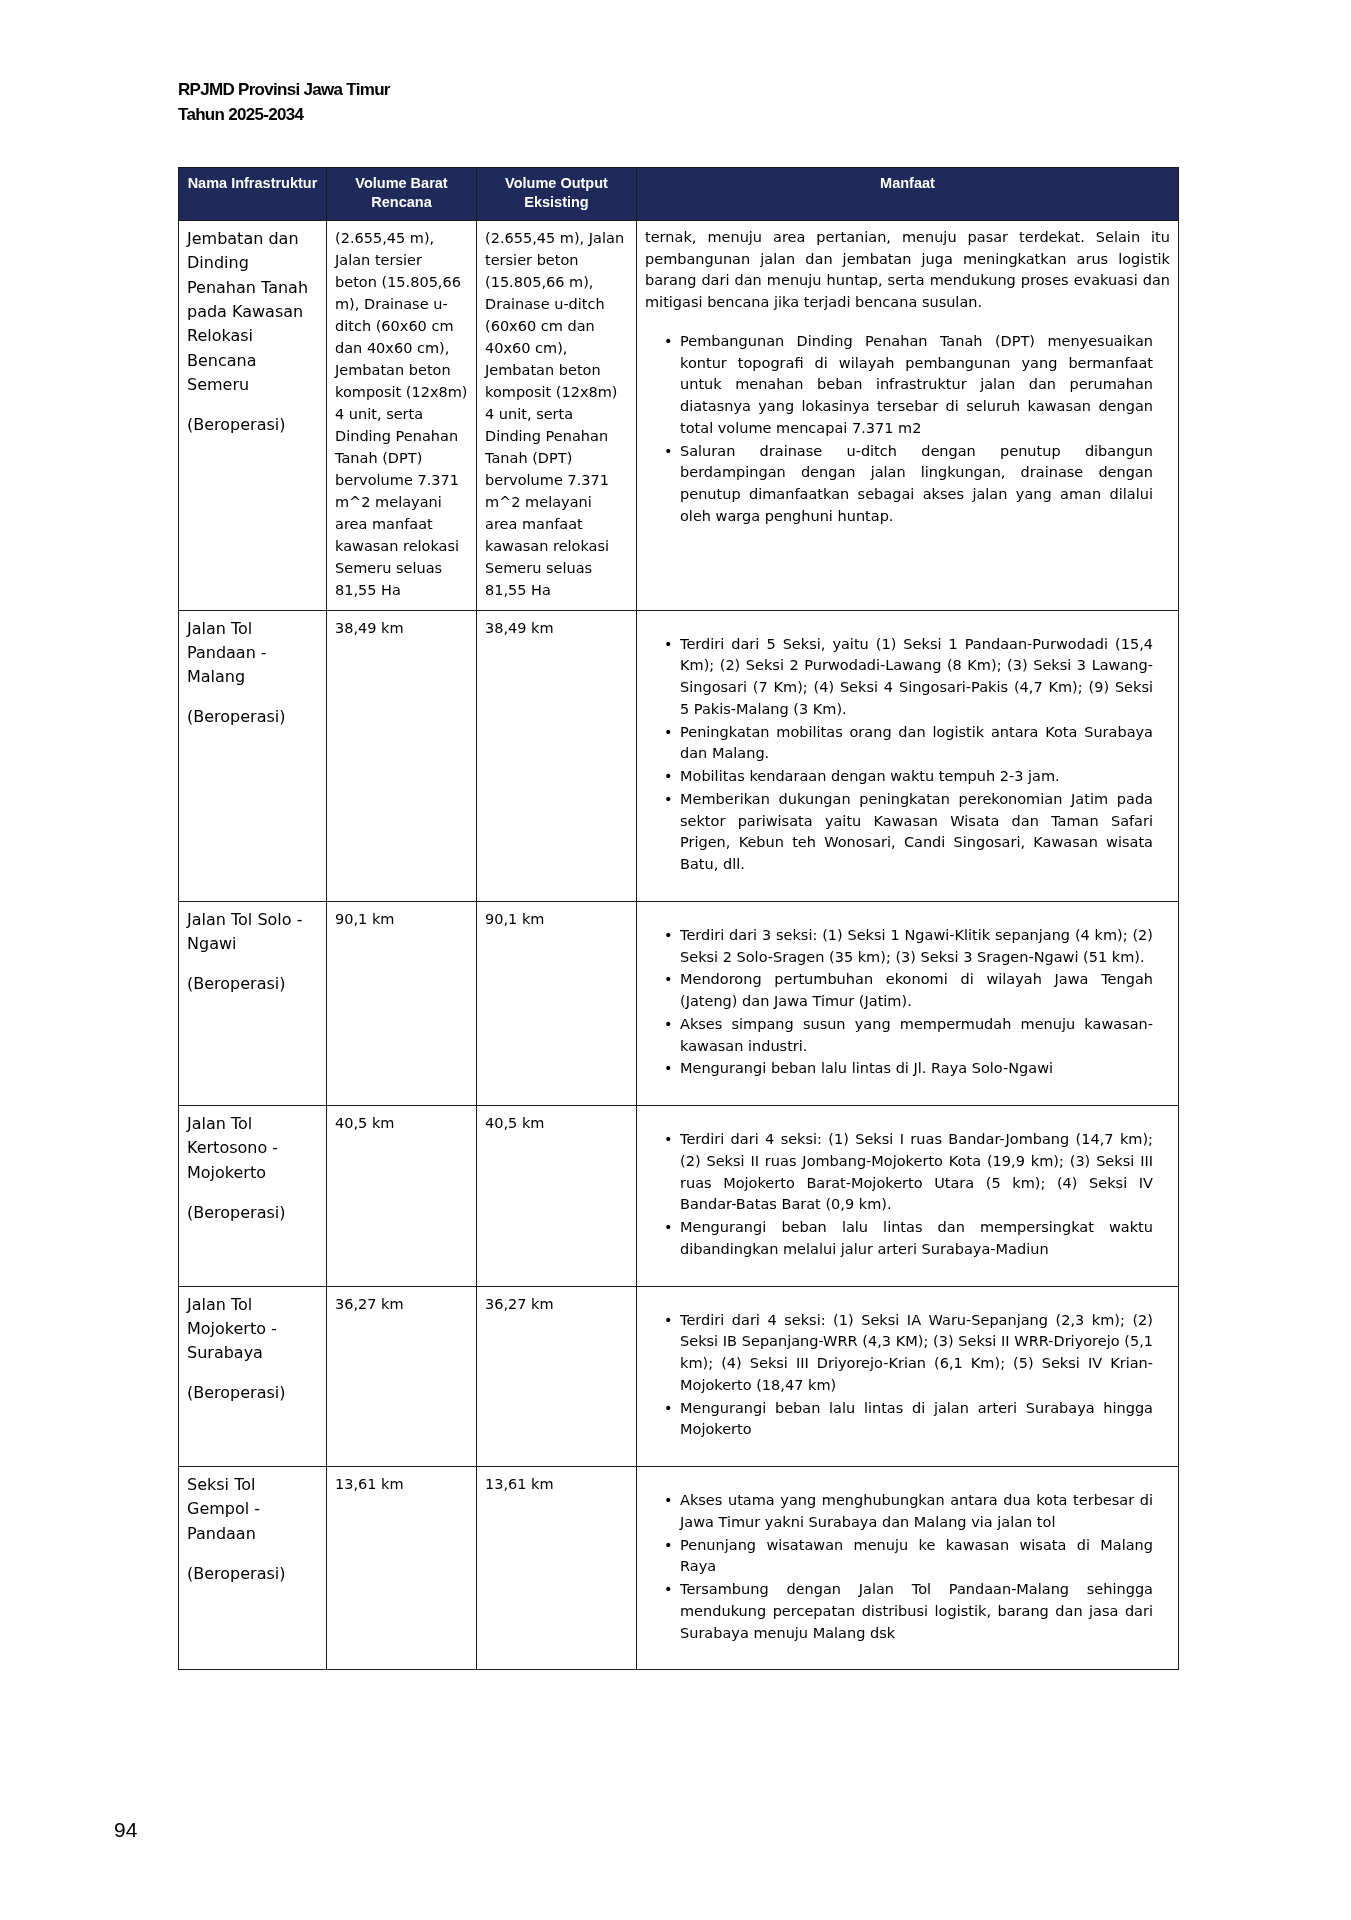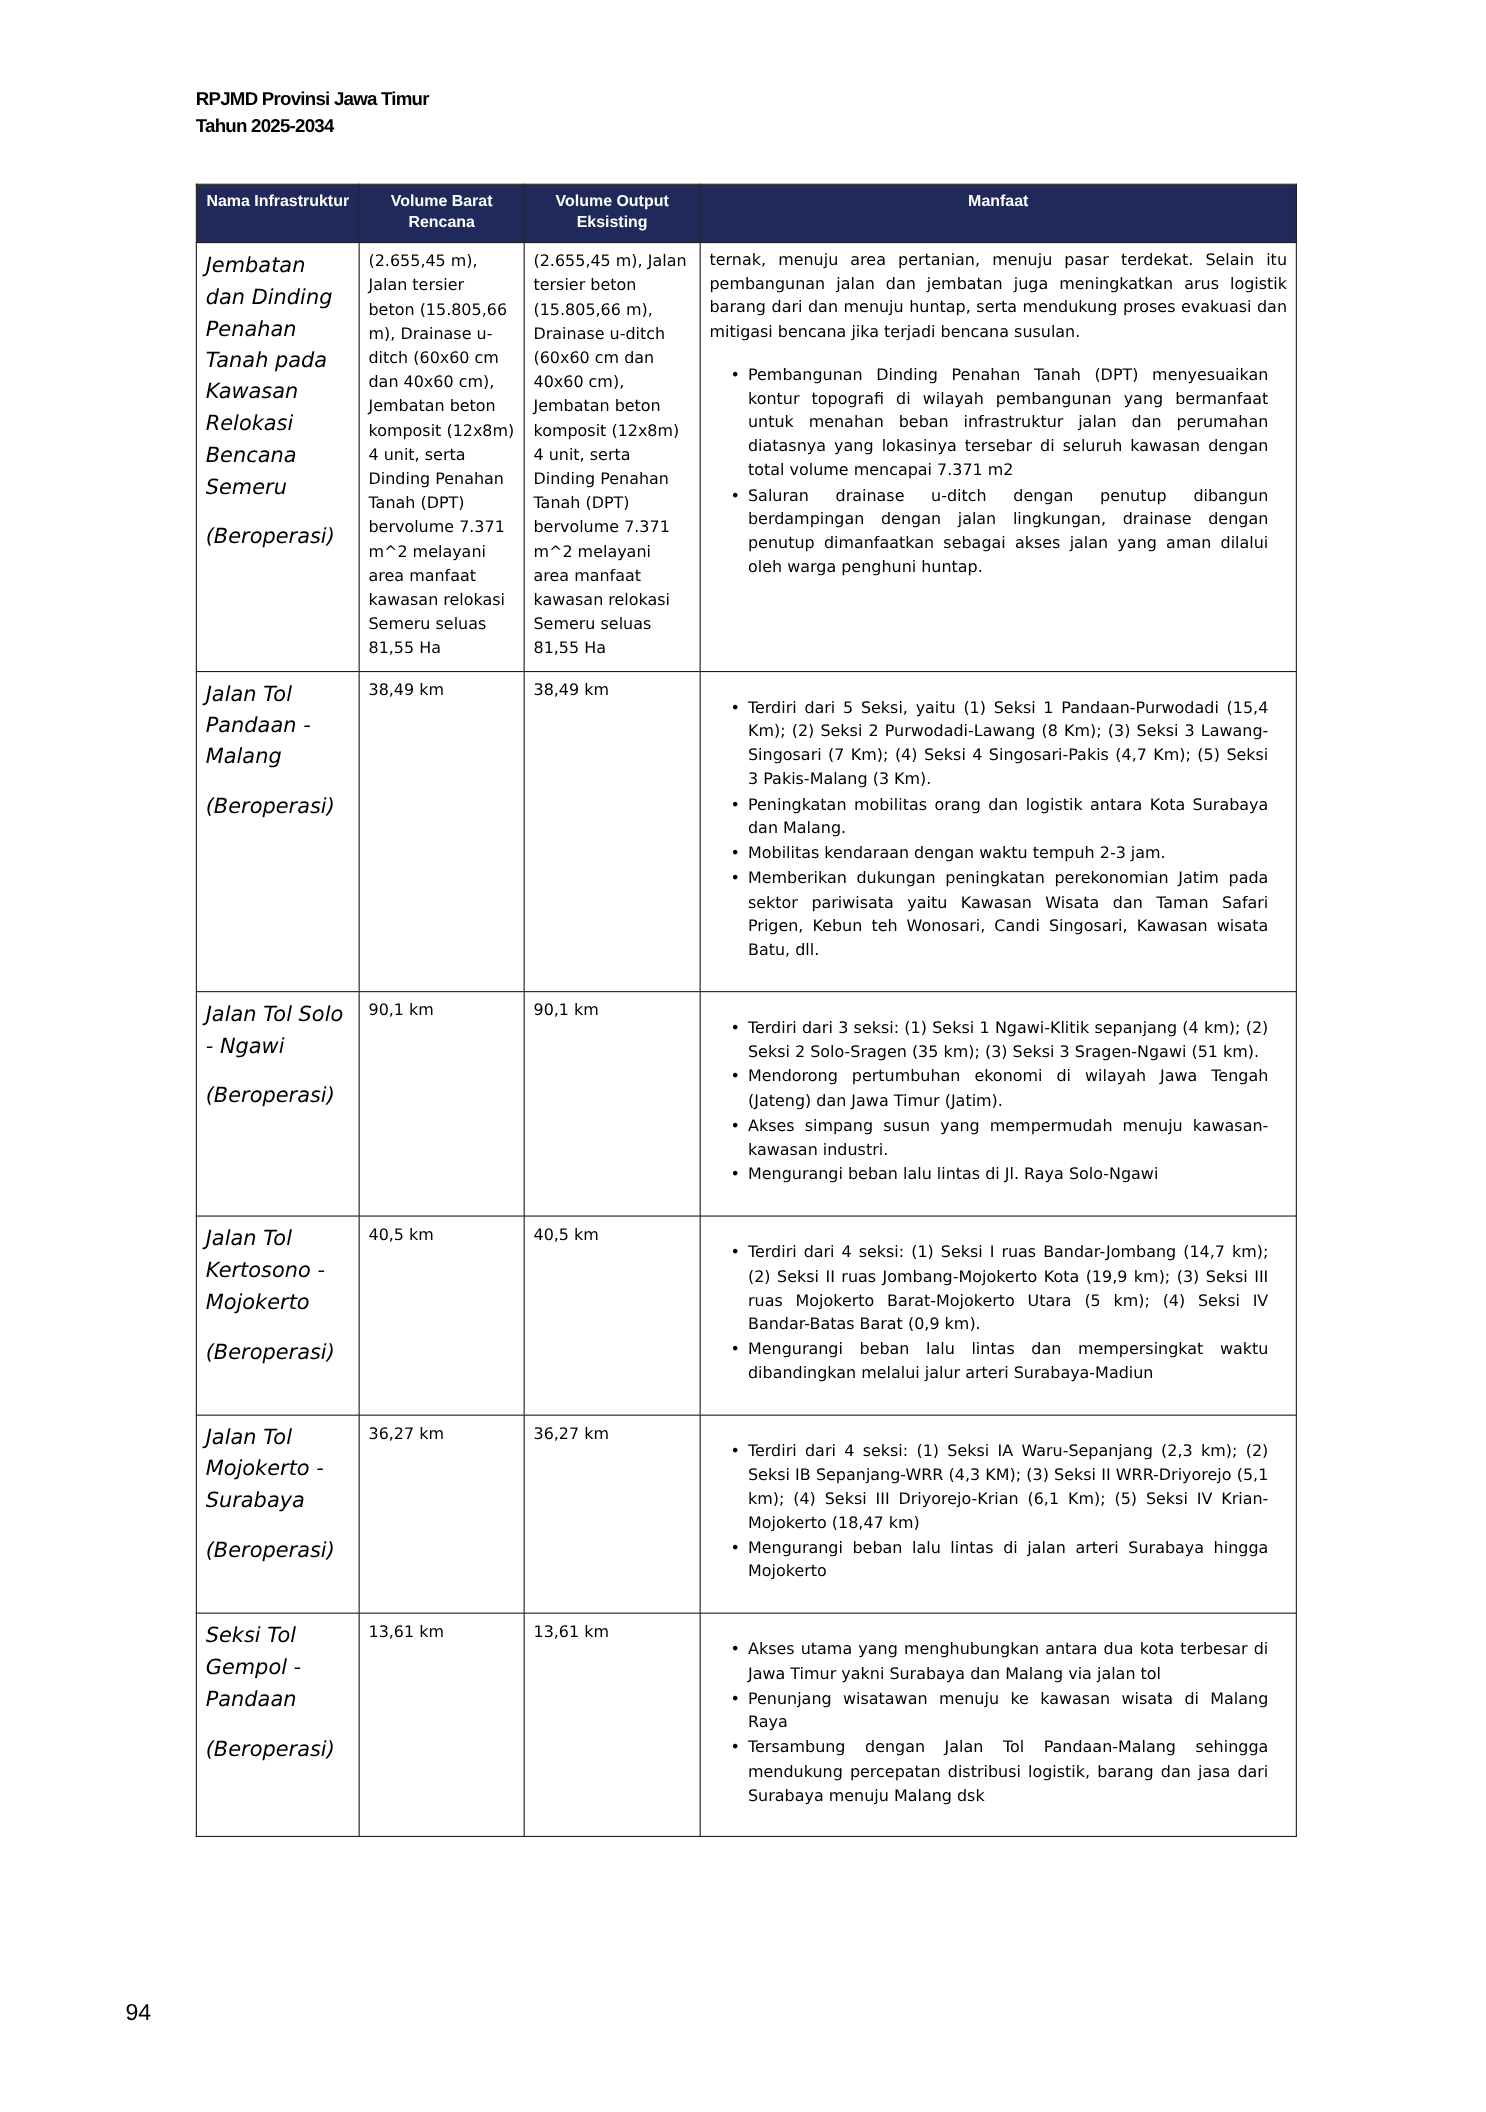--- a/index.html
+++ b/index.html
@@ -52,24 +52,23 @@
     font-weight: bold;
     line-height: 1.3;
     padding: 10px 6px;
   }
   col.c1 { width: 148px; }
   col.c2 { width: 150px; }
   col.c3 { width: 160px; }
   col.c4 { width: 542px; }
 
   td.cell-name {
-    font-size: 19px;
+    font-size: 16px;
     line-height: 1.52;
     padding-top: 8px;
-    font-style: italic;
   }
   td.cell-name .status { display: block; margin-top: 16px; }
   td.cell-vol {
     font-size: 14.5px;
     line-height: 1.52;
     padding-top: 8px;
   }
   td.cell-benefit {
     font-size: 14.5px;
     line-height: 1.5;
@@ -151,21 +150,21 @@
 
       <tr>
         <td class="cell-name vcenter">
           <span>Jalan Tol Pandaan - Malang</span>
           <span class="status">(Beroperasi)</span>
         </td>
         <td class="cell-vol vcenter">38,49 km</td>
         <td class="cell-vol vcenter">38,49 km</td>
         <td class="cell-benefit vcenter">
           <ul class="benefit-list">
-            <li>Terdiri dari 5 Seksi, yaitu (1) Seksi 1 Pandaan-Purwodadi (15,4 Km); (2) Seksi 2 Purwodadi-Lawang (8 Km); (3) Seksi 3 Lawang-Singosari (7 Km); (4) Seksi 4 Singosari-Pakis (4,7 Km); (5) Seksi 3 Pakis-Malang (3 Km).</li>
+            <li>Terdiri dari 5 Seksi, yaitu (1) Seksi 1 Pandaan-Purwodadi (15,4 Km); (2) Seksi 2 Purwodadi-Lawang (8 Km); (3) Seksi 3 Lawang-Singosari (7 Km); (4) Seksi 4 Singosari-Pakis (4,7 Km); (9) Seksi 5 Pakis-Malang (3 Km).</li>
             <li>Peningkatan mobilitas orang dan logistik antara Kota Surabaya dan Malang.</li>
             <li>Mobilitas kendaraan dengan waktu tempuh 2-3 jam.</li>
             <li>Memberikan dukungan peningkatan perekonomian Jatim pada sektor pariwisata yaitu Kawasan Wisata dan Taman Safari Prigen, Kebun teh Wonosari, Candi Singosari, Kawasan wisata Batu, dll.</li>
           </ul>
         </td>
       </tr>
 
       <tr>
         <td class="cell-name vcenter">
           <span>Jalan Tol Solo - Ngawi</span>

